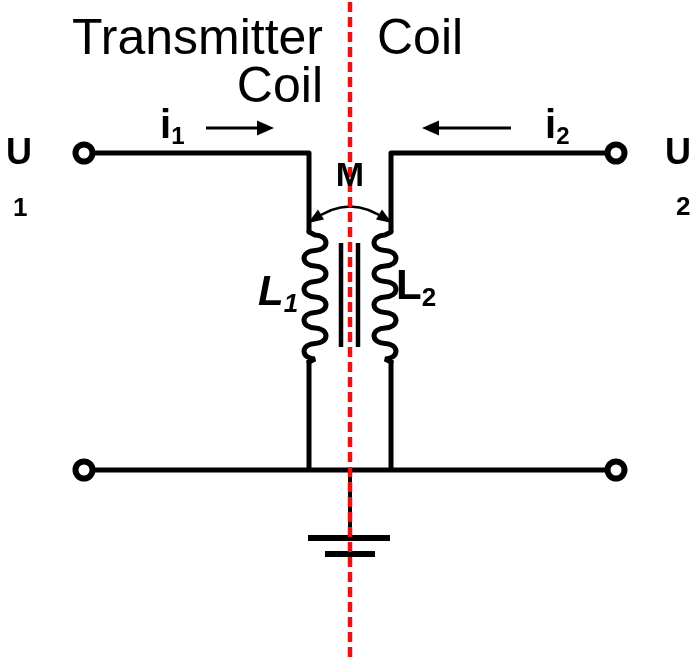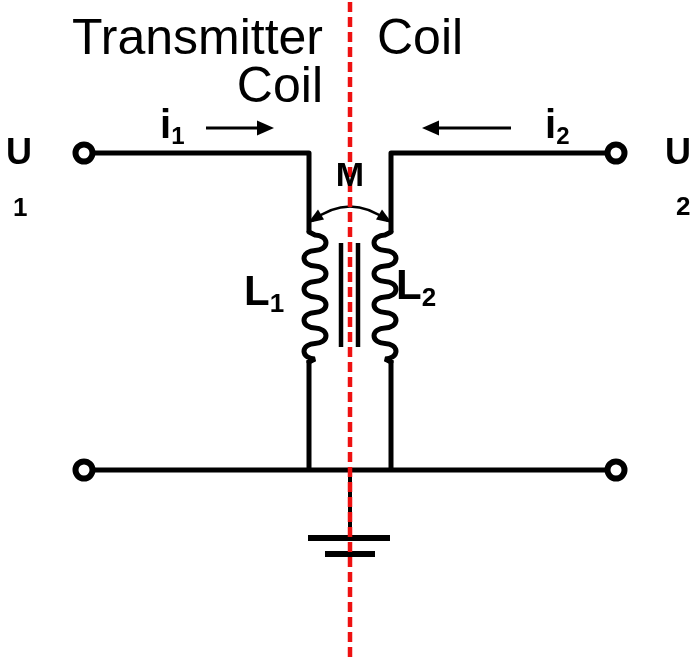--- a/index.html
+++ b/index.html
@@ -121,17 +121,17 @@
   <div class="lbl current" style="left:513px; top:104px;margin-left:32px;"><span>i</span><sub>2</sub></div>
 
   <div class="lbl volt" style="left:6px; top:134px;">U</div>
   <div class="lbl volt-sub" style="left:13px; top:194px; font-weight:bold;">1</div>
 
   <div class="lbl volt" style="left:665px; top:134px;">U</div>
   <div class="lbl volt-sub" style="left:676px; top:193px; font-weight:bold;">2</div>
 
   <div class="lbl mutual" style="left:332px; top:157px;">M</div>
 
-  <div class="lbl ind" style="left:244px; top:270px;"><span>L</span><sub>1</sub></div>
+  <div class="lbl ind" style="left:258px; top:270px;font-style:italic;"><span>L</span><sub>1</sub></div>
 
   <div class="lbl ind" style="left:396px; top:264px;"><span>L</span><sub>2</sub></div>
 
 </div>
 
 </body></html>

